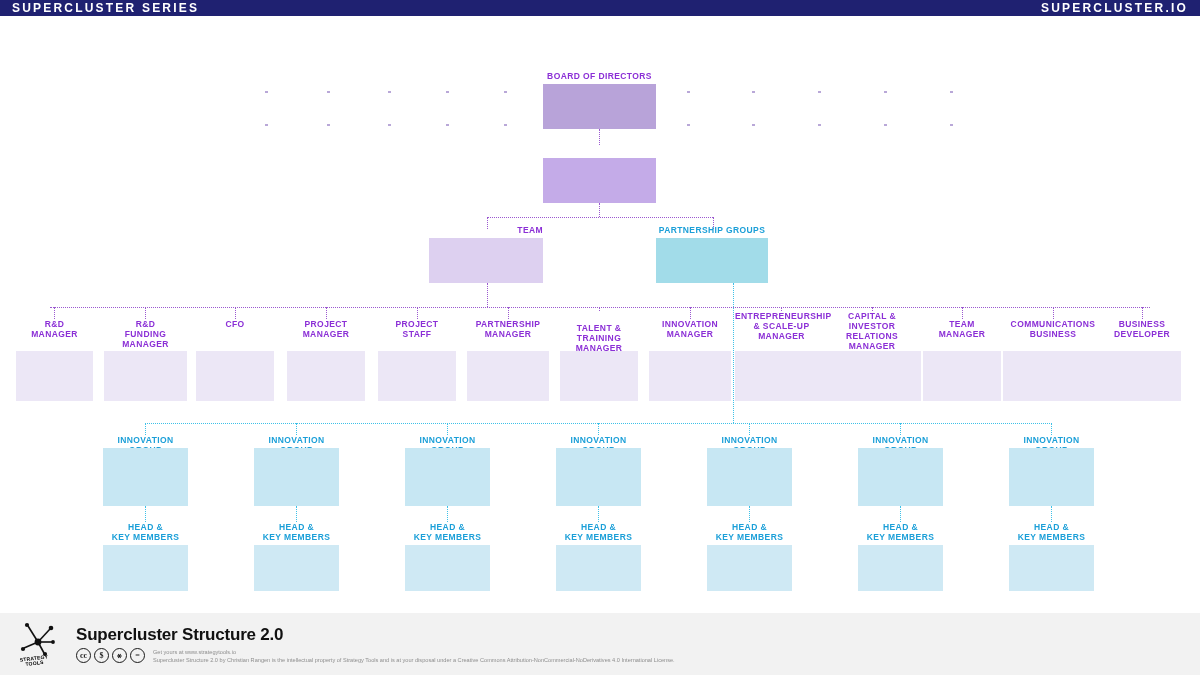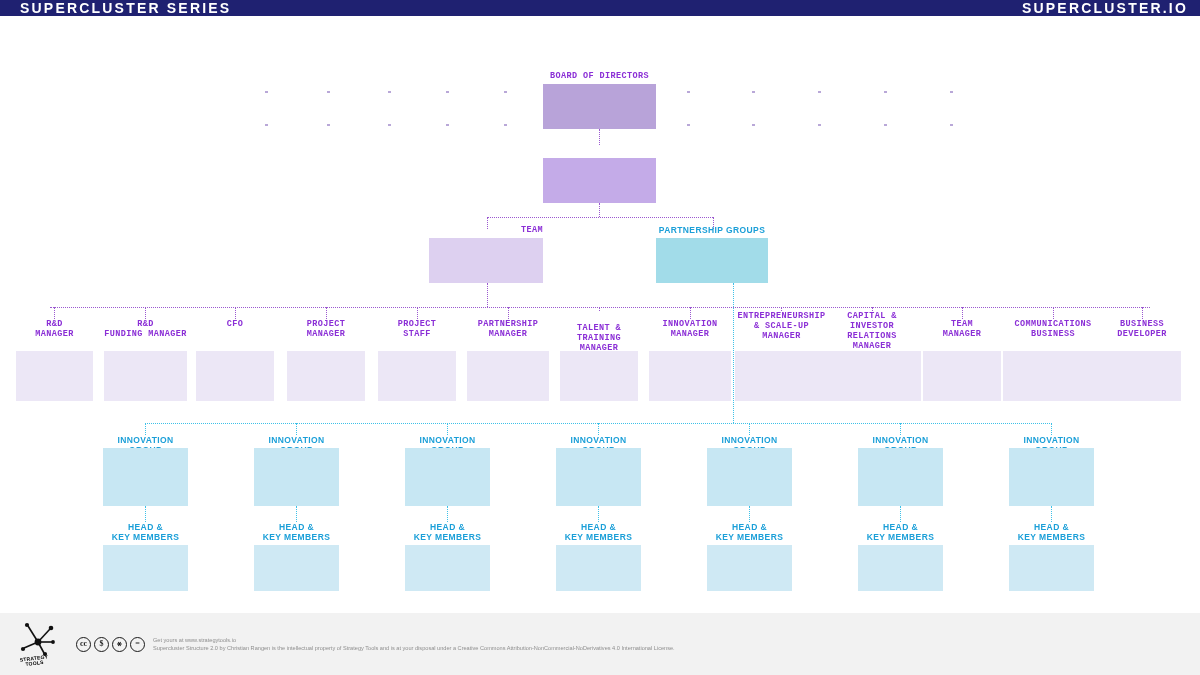--- a/index.html
+++ b/index.html
@@ -17,24 +17,23 @@
     left: 0; top: 0;
     width: 1200px; height: 16px;
     background: #1f2171;
     display: flex;
     align-items: center;
     justify-content: space-between;
     padding: 0 12px;
   }
   .topbar span {
     color: #ffffff;
-    font-size: 14px;
+    font-size: 12px;
     font-weight: bold;
     letter-spacing: 2.2px;
-    margin-left: 8px;
   }
 
   
   .canvas {
     position: absolute;
     left: 0; top: 16px;
     width: 1200px; height: 597px;
     background: #ffffff;
   }
 
@@ -50,21 +49,21 @@
     letter-spacing: 0.4px;
     line-height: 10px;
     white-space: pre-line;
   }
   .node-box {
     position: absolute;
     width: 100%;
   }
 
   
-  .lbl-purple  { color: #8b2fd6; font-family: Liberation Mono, monospace; }
+  .lbl-purple  { color: #8b2fd6; }
   .lbl-violet  { color: #6c3fd4; }
   .lbl-cyan    { color: #1b9fd8; }
 
   
   .fill-board  { background: #b8a3d9; }
   .fill-ceo    { background: #c4abe8; }
   .fill-team   { background: #ddd0f0; }
   .fill-mgr    { background: #ece7f6; }
   .fill-ig     { background: #c7e7f3; }
   .fill-head   { background: #cfe9f4; }
@@ -412,20 +411,21 @@
       <circle cx="9" cy="29" r="2.1" fill="#111"></circle>
       <circle cx="31" cy="34" r="2.1" fill="#111"></circle>
     </svg>
     <div class="logo-text">
       <span>STRATEGY</span><br>
       <span>TOOLS</span>
     </div>
   </div>
 
   <div class="footer-main">
+    <div class="footer-title">Supercluster Structure 2.0</div>
     <div class="footer-row">
       <div class="cc-icons">
         <span class="cc-icon">cc</span>
         <span class="cc-icon">$</span>
         <span class="cc-icon">⚹</span>
         <span class="cc-icon">=</span>
       </div>
       <div>
         <div class="footer-fine">Get yours at www.strategytools.io</div>
         <div class="footer-fine">Supercluster Structure 2.0 by Christian Rangen is the intellectual property of Strategy Tools and is at your disposal under a Creative Commons Attribution-NonCommercial-NoDerivatives 4.0 International License.</div>

